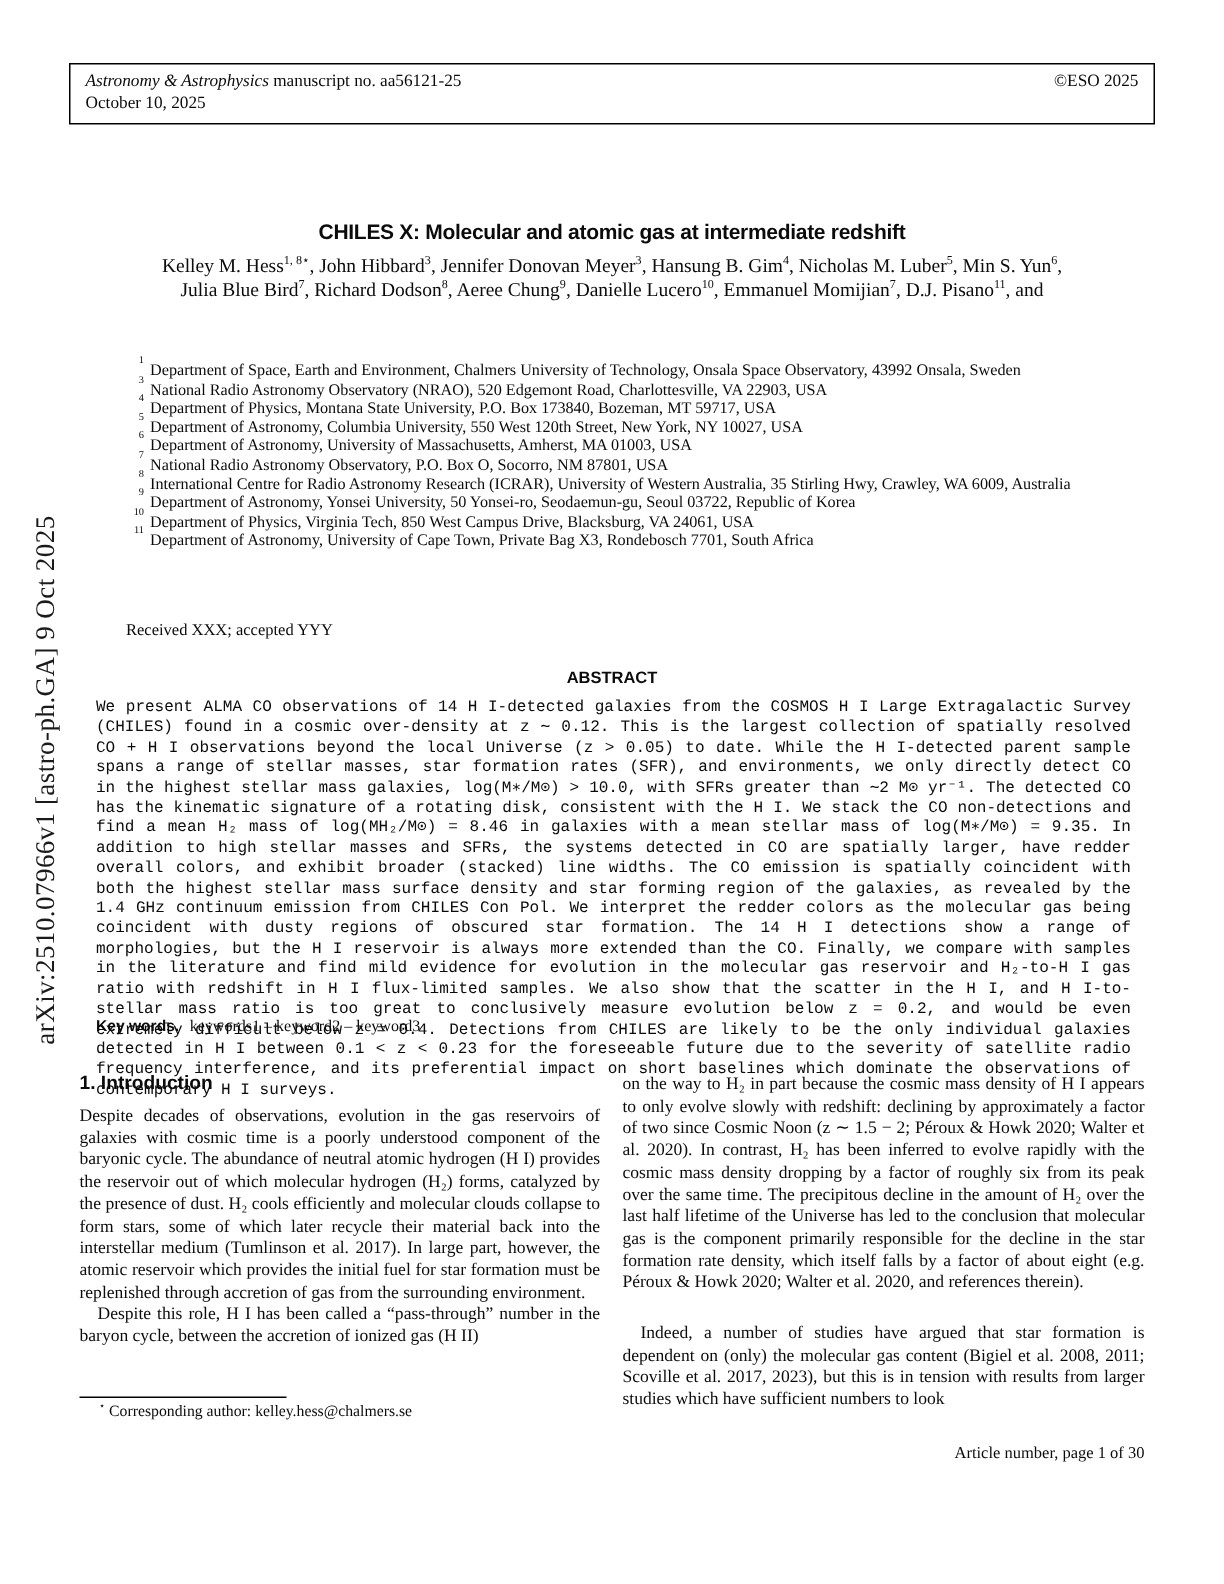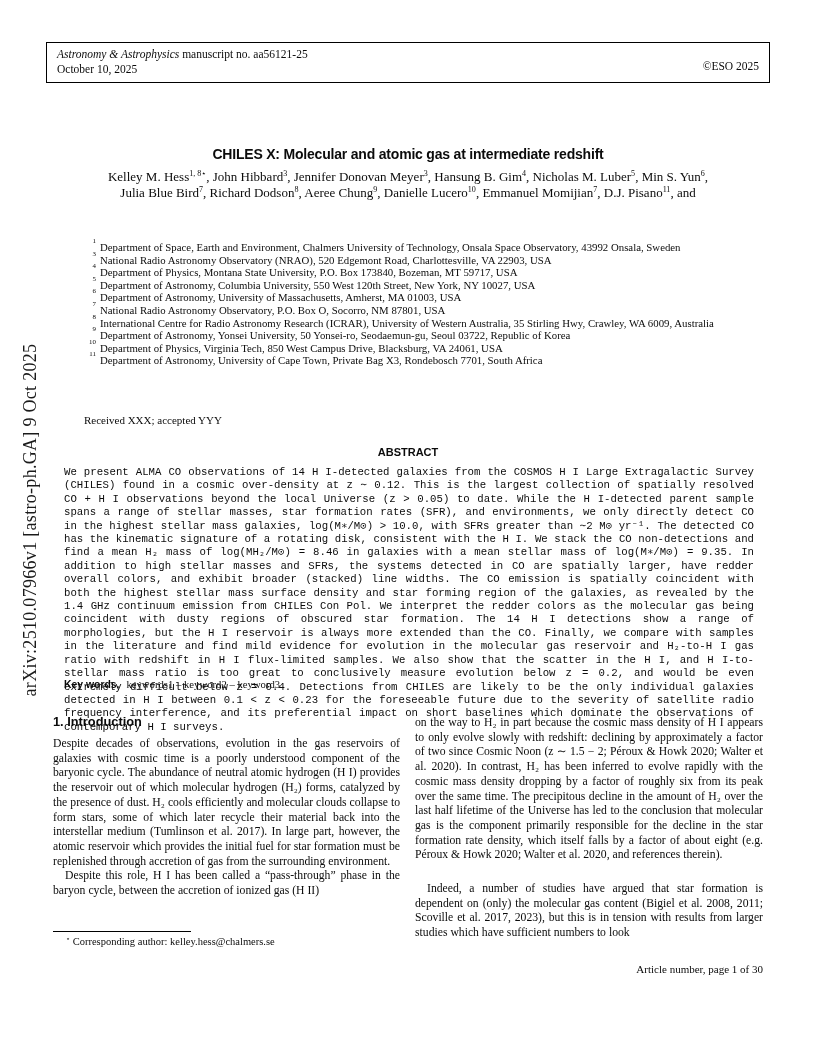--- a/index.html
+++ b/index.html
@@ -29,21 +29,21 @@
   .header-box{
     position:absolute;
     left:46px;top:42px;width:724px;
     box-sizing:border-box;
     border:1.3px solid #000;
     padding:4px 10px 6px 10px;
     display:flex;justify-content:space-between;align-items:flex-start;
     font-size:11.5px;line-height:14.5px;
   }
   .header-left i{font-style:italic;}
-  .header-right{white-space:nowrap;margin-top:12px;}
+  .header-right{white-space:nowrap;}
   
   .title{
     position:absolute;left:53px;top:133px;width:710px;
     text-align:center;
     font-family:"Liberation Sans", sans-serif;
     font-weight:bold;font-size:14px;line-height:24px;
     letter-spacing:-.2px;
   }
   
   .authors{
@@ -161,21 +161,21 @@
   <div class="abstract">We present ALMA CO observations of 14 H I-detected galaxies from the COSMOS H I Large Extragalactic Survey (CHILES) found in a cosmic over-density at z ∼ 0.12. This is the largest collection of spatially resolved CO + H I observations beyond the local Universe (z &gt; 0.05) to date. While the H I-detected parent sample spans a range of stellar masses, star formation rates (SFR), and environments, we only directly detect CO in the highest stellar mass galaxies, log(M∗/M⊙) &gt; 10.0, with SFRs greater than ∼2 M⊙ yr⁻¹. The detected CO has the kinematic signature of a rotating disk, consistent with the H I. We stack the CO non-detections and find a mean H₂ mass of log(MH₂/M⊙) = 8.46 in galaxies with a mean stellar mass of log(M∗/M⊙) = 9.35. In addition to high stellar masses and SFRs, the systems detected in CO are spatially larger, have redder overall colors, and exhibit broader (stacked) line widths. The CO emission is spatially coincident with both the highest stellar mass surface density and star forming region of the galaxies, as revealed by the 1.4 GHz continuum emission from CHILES Con Pol. We interpret the redder colors as the molecular gas being coincident with dusty regions of obscured star formation. The 14 H I detections show a range of morphologies, but the H I reservoir is always more extended than the CO. Finally, we compare with samples in the literature and find mild evidence for evolution in the molecular gas reservoir and H₂-to-H I gas ratio with redshift in H I flux-limited samples. We also show that the scatter in the H I, and H I-to-stellar mass ratio is too great to conclusively measure evolution below z = 0.2, and would be even extremely difficult below z = 0.4. Detections from CHILES are likely to be the only individual galaxies detected in H I between 0.1 &lt; z &lt; 0.23 for the foreseeable future due to the severity of satellite radio frequency interference, and its preferential impact on short baselines which dominate the observations of contemporary H I surveys.</div>
 
   <div class="keywords">
     <span class="kw-label">Key words.</span><span>keywords1 – keyword2 – keyword3</span>
   </div>
 
   <div class="columns">
     <div class="col-left">
       <div class="section-heading">1. Introduction</div>
       <p class="body-para">Despite decades of observations, evolution in the gas reservoirs of galaxies with cosmic time is a poorly understood component of the baryonic cycle. The abundance of neutral atomic hydrogen (H I) provides the reservoir out of which molecular hydrogen (H₂) forms, catalyzed by the presence of dust. H₂ cools efficiently and molecular clouds collapse to form stars, some of which later recycle their material back into the interstellar medium (Tumlinson et al. 2017). In large part, however, the atomic reservoir which provides the initial fuel for star formation must be replenished through accretion of gas from the surrounding environment.</p>
-      <p class="body-para indent">Despite this role, H I has been called a “pass-through” phase in the baryon cycle, between the accretion of ionized gas (H II)</p>
+      <p class="body-para indent">Despite this role, H I has been called a “pass-through” number in the baryon cycle, between the accretion of ionized gas (H II)</p>
     </div>
     <div class="col-right">
       <p class="body-para">on the way to H₂ in part because the cosmic mass density of H I appears to only evolve slowly with redshift: declining by approximately a factor of two since Cosmic Noon (z ∼ 1.5 − 2; Péroux &amp; Howk 2020; Walter et al. 2020). In contrast, H₂ has been inferred to evolve rapidly with the cosmic mass density dropping by a factor of roughly six from its peak over the same time. The precipitous decline in the amount of H₂ over the last half lifetime of the Universe has led to the conclusion that molecular gas is the component primarily responsible for the decline in the star formation rate density, which itself falls by a factor of about eight (e.g. Péroux &amp; Howk 2020; Walter et al. 2020, and references therein).</p>
       <p class="body-para indent para-gap">Indeed, a number of studies have argued that star formation is dependent on (only) the molecular gas content (Bigiel et al. 2008, 2011; Scoville et al. 2017, 2023), but this is in tension with results from larger studies which have sufficient numbers to look</p>
     </div>
   </div>
 
   <div class="footnote">
     <div class="footnote-rule"></div>
     <div class="footnote-text"><sup>⋆</sup> <span>Corresponding author: </span><span>kelley.hess@chalmers.se</span></div>

